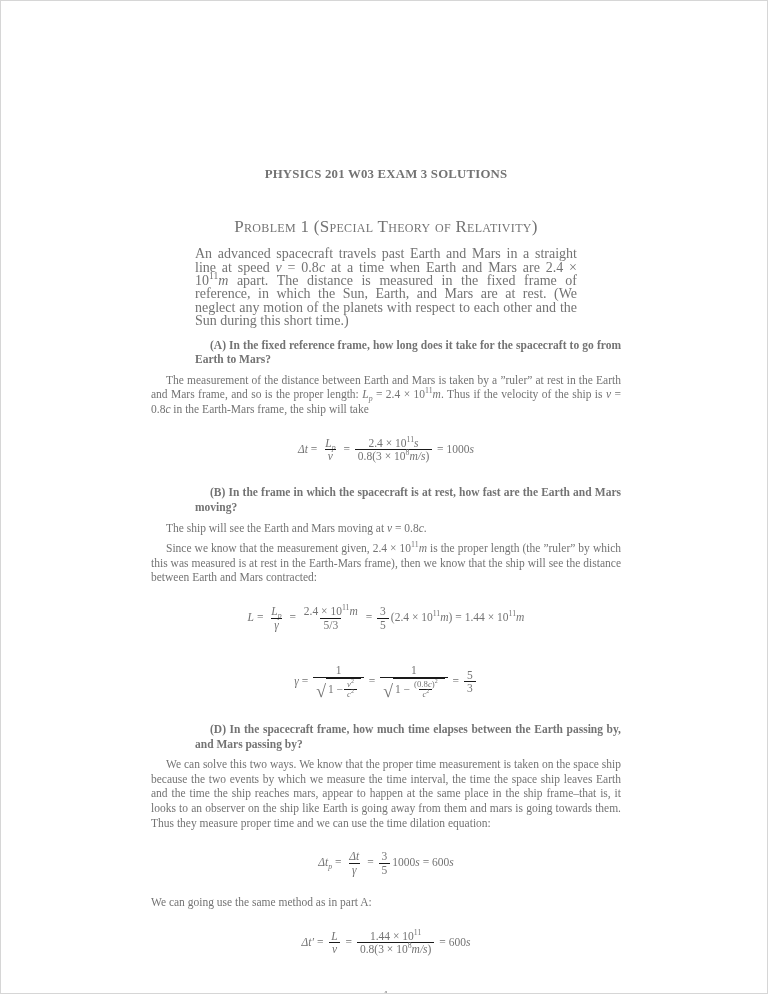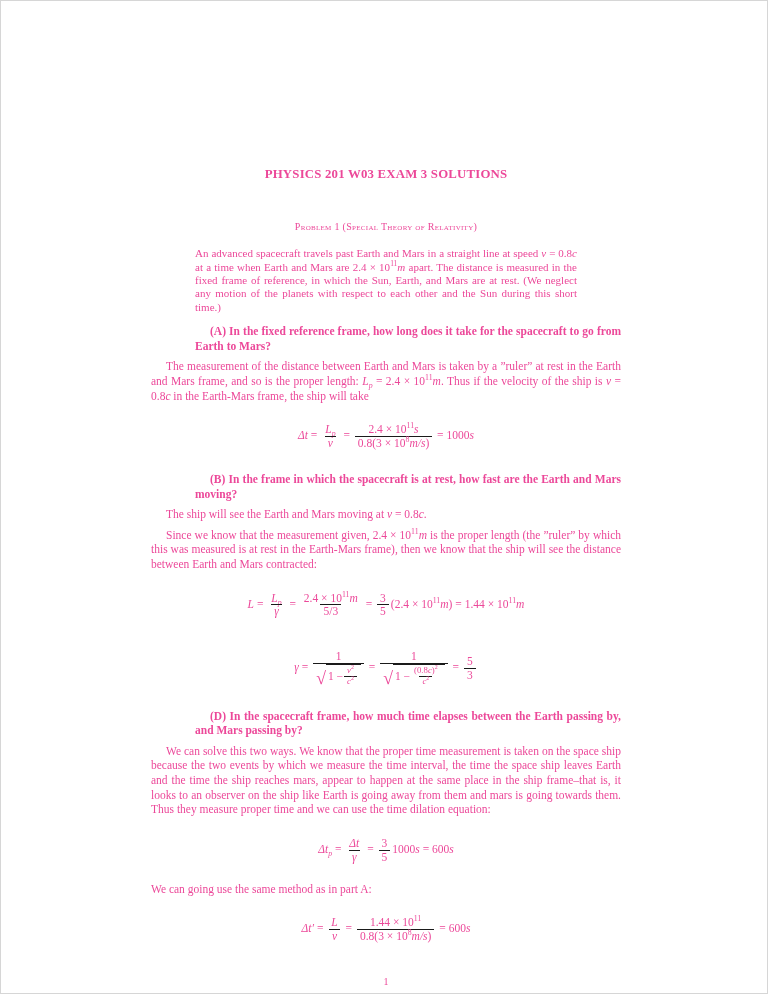--- a/index.html
+++ b/index.html
@@ -1,31 +1,31 @@
 <!DOCTYPE html>
 <html><head>
 <meta charset="utf-8">
 <style>
   * { margin:0; padding:0; box-sizing:border-box; }
   html,body { background:#ffffff; }
   .page {
     width:768px; height:994px; background:#ffffff; position:relative;
     border:1px solid #d6d6d6; overflow:hidden;
-    font-family:"Liberation Serif","DejaVu Serif",serif; color:#ec4899;
+    font-family:"Liberation Serif","DejaVu Serif",serif; color:#737373;
   }
   .content {
     position:absolute; left:150px; top:166px; width:470px;
     font-size:11.5px; line-height:14.6px; text-align:justify;
   }
   .title { font-size:12.8px; font-weight:bold; text-align:center; letter-spacing:.2px; }
   .problem-heading {
-    margin-top:38px; font-size:10px; font-weight:normal;
+    margin-top:38px; font-size:17px; font-weight:normal;
     font-variant:small-caps; text-align:center; letter-spacing:.3px;
   }
-  .abstract { margin:13px 44px 0 44px; font-size:11px; line-height:13.4px; }
+  .abstract { margin:13px 44px 0 44px; font-size:14px; line-height:13.4px; }
   .part-heading { font-weight:bold; margin-top:10px; text-indent:15px;margin-left:44px; }
   .body { margin-top:6px; text-indent:15px;font-family:Liberation Serif, serif; }
   .noindent { text-indent:0; }
   .eq { text-align:center; margin:8px 0 6px 0; text-indent:0; white-space:nowrap; }
   .mrow { display:inline; }
   .it { font-style:italic; }
   sup.m, sub.m { font-size:.68em; line-height:0; }
   sub.m { font-style:italic; }
   .frac {
     display:inline-flex; flex-direction:column; align-items:center;

